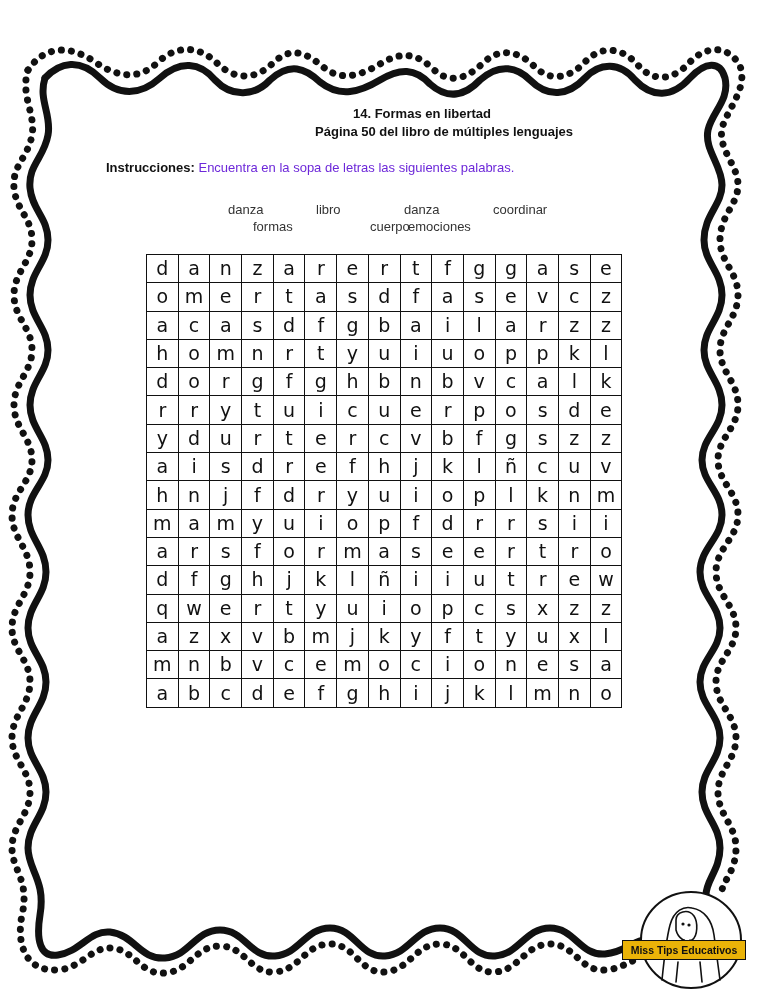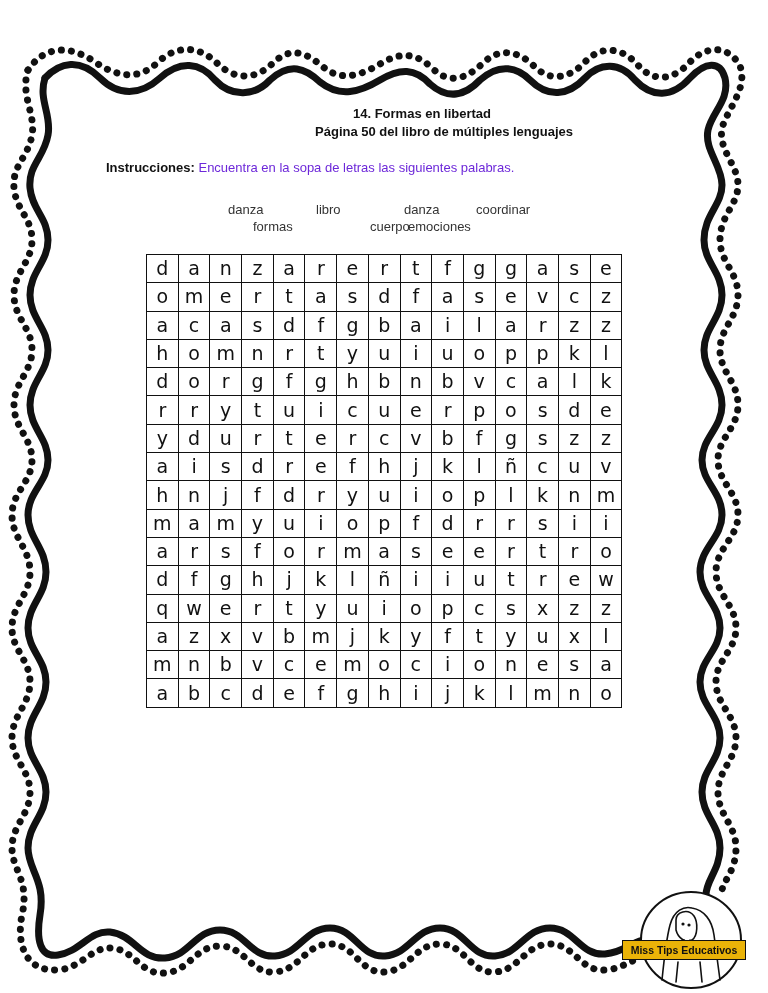--- a/index.html
+++ b/index.html
@@ -150,21 +150,21 @@
 <div id="t2" class="title">Página 50 del libro de múltiples lenguajes</div>
 
 <div id="instr">
   <b>Instrucciones:</b><span class="body"> Encuentra en la sopa de letras las siguientes palabras.</span>
 </div>
 
 <div class="words-row" style="top:202px; left:0; width:768px;">
   <span style="left:228px;">danza</span>
   <span style="left:316px;">libro</span>
   <span style="left:404px;">danza</span>
-  <span style="left:476px;">coordinar</span>
+  <span style="left:493px;">coordinar</span>
 </div>
 <div class="words-row" style="top:219px; left:0; width:768px;">
   <span style="left:253px;">formas</span>
   <span style="left:342px;margin-left:28px;">cuerpo</span>
   <span style="left:408px;">emociones</span>
 </div>
 
 <table id="grid">
   <tbody id="grid-body">
       <tr>

